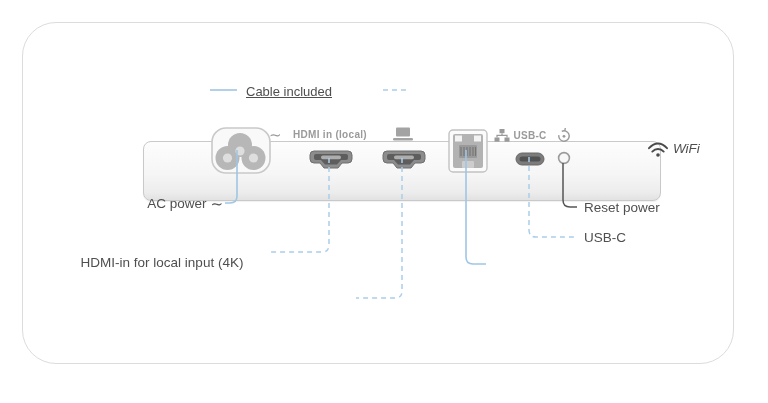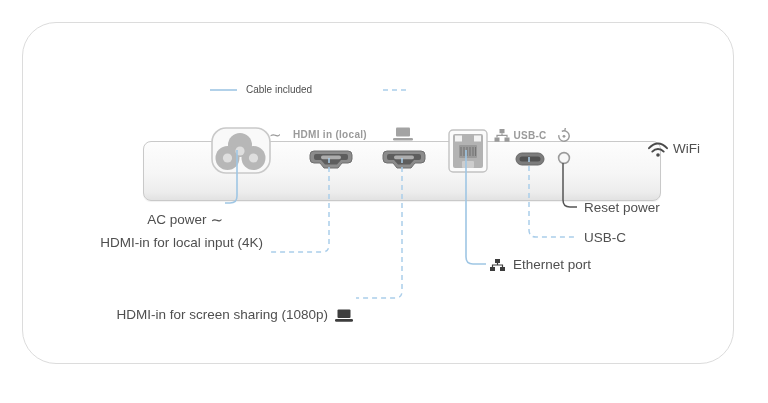--- a/index.html
+++ b/index.html
@@ -2,31 +2,31 @@
 <html><head>
 <meta charset="utf-8">
 <style>
   html,body{margin:0;padding:0;background:#ffffff;}
   .canvas{position:relative;width:768px;height:403px;background:#ffffff;overflow:hidden;
           font-family:"Liberation Sans",sans-serif;color:#4f4f4f;}
   .card{position:absolute;left:22px;top:22px;width:710px;height:340px;
         border:1px solid #dcdcdc;border-radius:34px;background:#ffffff;}
   .abs{position:absolute;}
   .label{font-size:13.5px;color:#4f4f4f;white-space:nowrap;line-height:16px;}
-  .legend-label{font-size:10px;color:#4f4f4f;white-space:nowrap;}
+  .legend-label{font-size:13px;color:#4f4f4f;white-space:nowrap;text-decoration:underline;}
   .panel-label{font-size:10px;font-weight:bold;color:#9a9a9a;letter-spacing:.3px;
                text-align:center;white-space:nowrap;}
   .device{position:absolute;left:120px;top:118px;width:516px;height:58px;
           border:1px solid #c9c9c9;border-radius:8px;
           background:linear-gradient(180deg,#fdfdfd 0%,#f6f6f6 55%,#ededed 86%,#e2e2e2 100%);
           box-shadow:0 1px 1px rgba(0,0,0,0.06);}
   .tilde{font-size:15px;color:#9a9a9a;}
   .label-tilde{font-size:15px;color:#4f4f4f;margin-left:4px;}
   .row{display:flex;align-items:center;}
-  .right{justify-content:flex-end;text-align:left;margin-top:16px;}
+  .right{justify-content:flex-end;text-align:left;}
   svg{display:block;}
   .overlay{position:absolute;left:0;top:0;pointer-events:none;}
 </style>
 </head>
 <body>
 
 <div class="canvas">
   <div class="card">
 
     <div class="abs legend-label" style="left:223px;top:61px;">Cable included</div>
@@ -96,43 +96,27 @@
 
     <svg class="abs" style="left:534px;top:128px;" width="14" height="14" viewBox="0 0 14 14">
       <circle cx="7" cy="7" r="5.4" fill="#f8f8f8" stroke="#9b9b9b" stroke-width="1.6"></circle>
     </svg>
 
     <svg class="abs" style="left:624px;top:117px;" width="22" height="18" viewBox="0 0 22 18">
       <path d="M2,8.2 C5,5 8,3.5 11,3.5 C14,3.5 17,5 20,8.2" fill="none" stroke="#4a4a4a" stroke-width="1.9" stroke-linecap="round"></path>
       <path d="M5.3,11.6 C7,9.8 9,9 11,9 C13,9 15,9.8 16.7,11.6" fill="none" stroke="#4a4a4a" stroke-width="1.9" stroke-linecap="round"></path>
       <circle cx="11" cy="15" r="1.8" fill="#4a4a4a"></circle>
     </svg>
-    <div class="abs label" style="left:650px;top:118px;">WiFi</div>
+    <div class="abs label" style="left:650px;top:118px;font-style:italic;">WiFi</div>
 
     <div class="abs label row right" style="left:38px;top:173px;width:162px;">
       <span>AC power</span>
         <span class="label-tilde">∼</span>
     </div>
-    <div class="abs label" style="left:38px;top:212px;width:202px;text-align:right;">HDMI-in for local input (4K)</div>
-    <div class="abs label row right" style="left:38px;top:268px;width:292px;">
-      <span>HDMI-in for screen sharing (1080p)</span>
-      <svg style="margin-left:7px;" width="18" height="13" viewBox="0 0 18 13">
-        <rect x="2.5" y="0.5" width="13" height="8.5" rx="1" fill="#3d3d3d"></rect>
-        <rect x="0" y="10" width="18" height="2.7" rx="1.3" fill="#3d3d3d"></rect>
-      </svg>
-    </div>
-    <div class="abs label row" style="left:467px;top:234px;">
-      <svg style="margin-right:8px;" width="15" height="12" viewBox="0 0 15 12">
-        <rect x="5" y="0" width="5" height="4" fill="#3d3d3d"></rect>
-        <rect x="0" y="8" width="5" height="4" fill="#3d3d3d"></rect>
-        <rect x="10" y="8" width="5" height="4" fill="#3d3d3d"></rect>
-        <path d="M7.5,4 V6 M2.5,8 V6 H12.5 V8" fill="none" stroke="#3d3d3d" stroke-width="1.2"></path>
-      </svg>
-      <span>Ethernet port</span>
-    </div>
+    <div class="abs label" style="left:38px;top:232px;width:202px;text-align:center;">HDMI-in for local input (4K)</div>
     <div class="abs label" style="left:561px;top:207px;">USB-C</div>
     <div class="abs label" style="left:561px;top:177px;">Reset power</div>
   </div>
 
   <svg class="overlay" width="768" height="403" viewBox="0 0 768 403">
     <path d="M210,90 H237" stroke="#9fc6e4" stroke-width="1.6" fill="none"></path>
     <path d="M383,90 H407" stroke="#abceea" stroke-width="1.6" fill="none" stroke-dasharray="5 4"></path>
 
     <path d="M237,150 V196 Q237,203 230,203 H225" stroke="#9fc6e4" stroke-width="1.6" fill="none"></path>
     <path d="M329,158 V245 Q329,252 322,252 H268" stroke="#abceea" stroke-width="1.5" fill="none" stroke-dasharray="5 4"></path>

